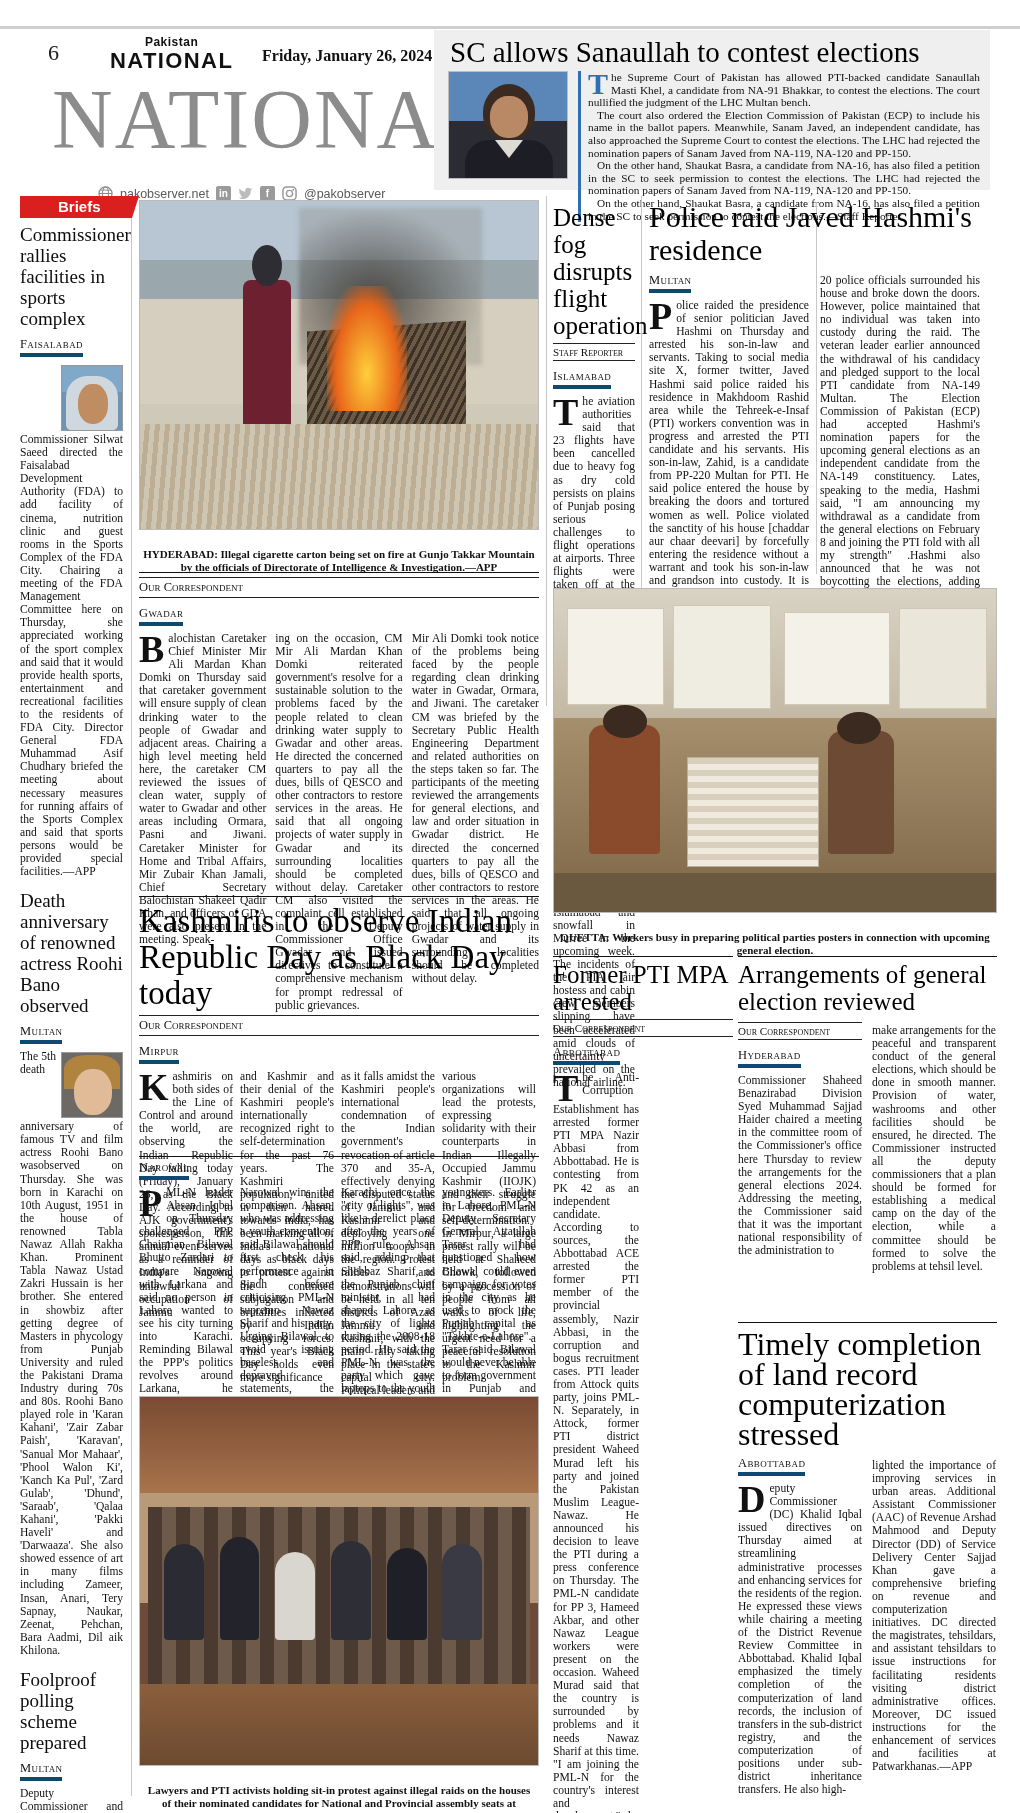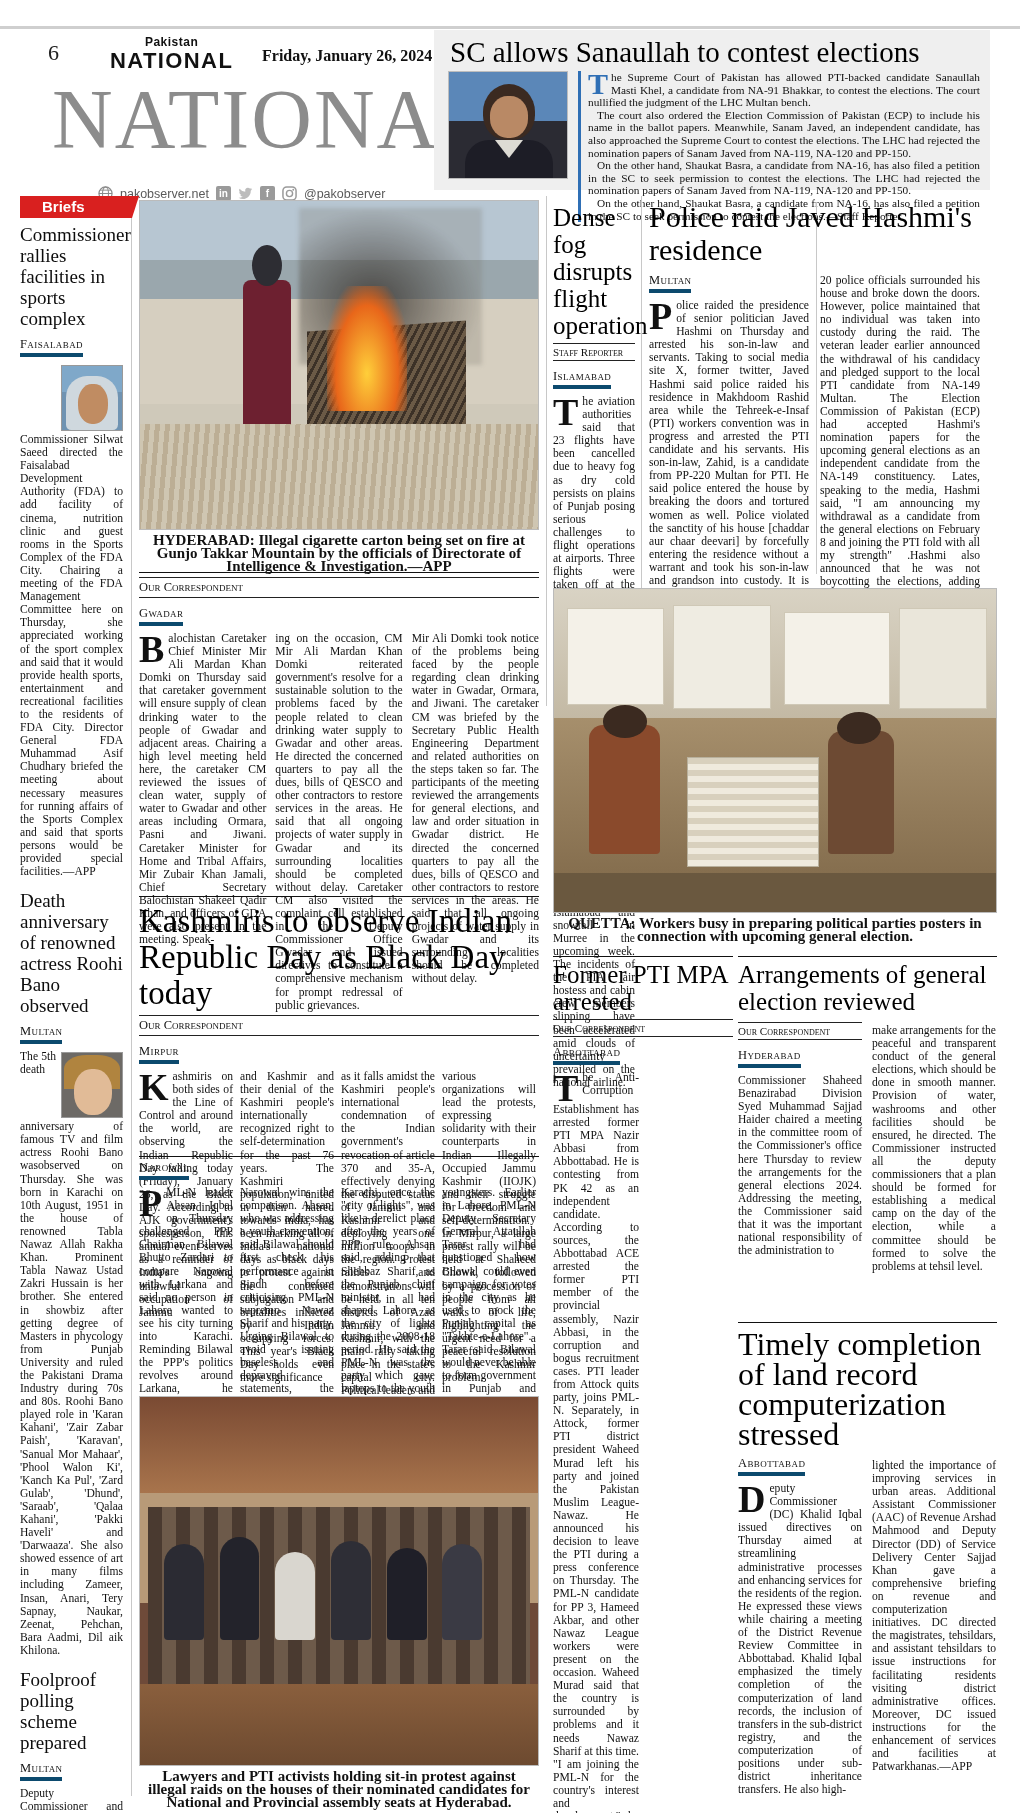--- a/index.html
+++ b/index.html
@@ -59,21 +59,21 @@
   .vrule { position:absolute; background:#c8c8c8; width:1px; }
   .hrule { position:absolute; background:#111; height:1px; }
 
   
   .col { position:absolute; }
 
   
   .briefs-flag {
     position:absolute; left:20px; top:0px; width:112px; height:22px;
     background:#d9201f; color:#fff; font-family:"Liberation Sans",sans-serif;
-    font-weight:bold; font-size:15px; line-height:22px; padding-left:22px;
+    font-weight:bold; font-size:15px; line-height:22px; padding-left:38px;
   }
   .briefs-flag:after{ content:""; position:absolute; right:-7px; top:0; border-left:7px solid #d9201f; border-bottom:22px solid transparent; }
 
   h2.bh {
     font-family:"Liberation Serif",serif; font-weight:normal;
     font-size:19px; line-height:21px; margin:0 0 5px 0; color:#0d0d0d;
   }
   .kicker {
     font-family:"Liberation Serif",serif; font-variant:small-caps; font-size:12.5px;
     letter-spacing:0.4px; border-bottom:4px solid #0c4a6e; display:inline-block;
@@ -102,22 +102,22 @@
   .subhead {
     font-family:"Liberation Serif",serif; font-weight:normal;
     font-size:25px; line-height:27px; margin:4px 0 3px 0; color:#000;
   }
   .byline {
     font-family:"Liberation Serif",serif; font-variant:small-caps; font-size:12.5px;
     border-top:1px solid #222; border-bottom:1px solid #222; padding:2px 0;
     margin:4px 0 5px 0; color:#111;
   }
   .caption {
-    font-family:"Liberation Serif",serif; font-weight:bold; font-size:15px;
-    line-height:13px; text-align:center; padding:4px 4px 2px 4px; color:#111;
+    font-family:"Liberation Serif",serif; font-weight:bold; font-size:11px;
+    line-height:13px; text-align:center; padding:18px 4px 2px 4px; color:#111;
   }
 
   
   .ph { position:relative; overflow:hidden; background:#ddd; border:1px solid #bbb; }
   .fire-photo { background:
       linear-gradient(#b7c6d2 0 18%, #9aa7ad 18% 30%, #d6cfc0 30% 62%, #cfc9ba 62% 100%); }
   .fire-photo .smoke { position:absolute; left:40%; top:2%; width:46%; height:48%; background:radial-gradient(ellipse at 40% 60%, rgba(60,55,50,.85), rgba(120,115,105,.25) 70%); filter:blur(2px); }
   .fire-photo .flame { position:absolute; left:47%; top:26%; width:20%; height:38%; background:radial-gradient(ellipse at 50% 70%, #ffcf3a, #e8661a 55%, rgba(180,50,10,0) 80%); }
   .fire-photo .man { position:absolute; left:26%; top:24%; width:12%; height:48%; background:#6d2030; border-radius:8px 8px 3px 3px; }
   .fire-photo .man:after { content:""; position:absolute; left:18%; top:-22%; width:62%; height:26%; background:#2d2d33; border-radius:50%; }

